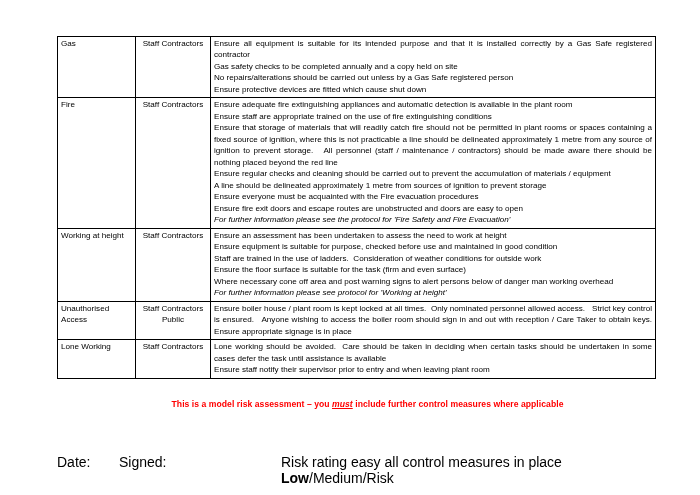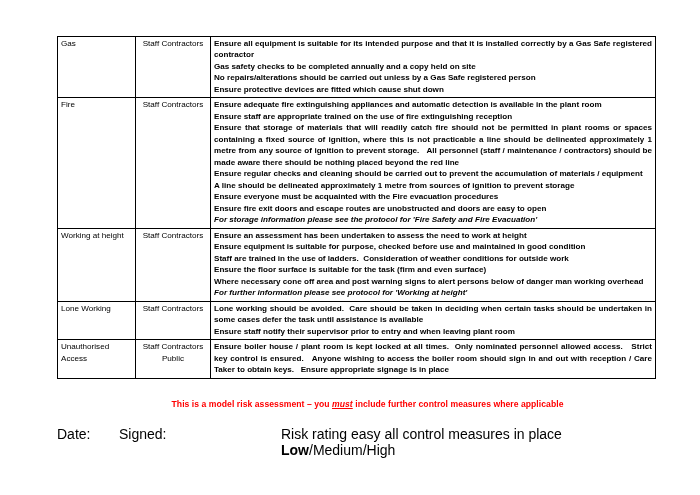--- a/index.html
+++ b/index.html
@@ -48,21 +48,20 @@
   }
 
   td.persons {
     text-align: center;
   }
 
   td.controls {
     text-align: justify;
     padding-left: 4px;
     padding-right: 4px;
-    font-weight: bold;
   }
 
   td.controls .line {
     display: block;
     text-align: justify;
     text-align-last: left;
   }
 
   td.controls .line.italic {
     font-style: italic;
@@ -82,21 +81,21 @@
     font-weight: bold;
   }
 
   .signoff {
     margin-top: 17px;
     font-size: 14px;
     display: flex;
     align-items: baseline;
   }
   .signoff .date-label { width: 62px; flex: 0 0 62px; }
-  .signoff .signed-label { width: 162px; flex: 0 0 162px; }
+  .signoff .signed-label { width: 162px; flex: 0 0 162px; margin-top: 28px; }
   .signoff .rating-text { flex: 0 1 auto; }
   .signoff .rating-text .low { font-weight: bold; margin-top: 32px; }
 
   .nowrap-sp { white-space: pre-wrap; }
 </style>
 </head>
 <body>
 
 <div class="page">
 
@@ -127,27 +126,27 @@
       <tr>
         <td class="hazard">
           <span>Fire</span>
         </td>
         <td class="persons">
           <span class="line">Staff</span>
           <span class="line">Contractors</span>
         </td>
         <td class="controls">
           <span class="line">Ensure adequate fire extinguishing appliances and automatic detection is available in the plant room</span>
-          <span class="line">Ensure staff are appropriate trained on the use of fire extinguishing reception</span>
+          <span class="line">Ensure staff are appropriate trained on the use of fire extinguishing conditions</span>
           <span class="line nowrap-sp">Ensure that storage of materials that will readily catch fire should not be permitted in plant rooms or spaces containing a fixed source of ignition, where this is not practicable a line should be delineated approximately 1 metre from any source of ignition to prevent storage.   All personnel (staff / maintenance / contractors) should be made aware there should be nothing placed beyond the red line</span>
           <span class="line">Ensure regular checks and cleaning should be carried out to prevent the accumulation of materials / equipment</span>
           <span class="line">A line should be delineated approximately 1 metre from sources of ignition to prevent storage</span>
           <span class="line">Ensure everyone must be acquainted with the Fire evacuation procedures</span>
           <span class="line">Ensure fire exit doors and escape routes are unobstructed and doors are easy to open</span>
-          <span class="line italic">For storage information please see the protocol for 'Fire Safety and Fire Evacuation'</span>
+          <span class="line italic">For further information please see the protocol for 'Fire Safety and Fire Evacuation'</span>
         </td>
       </tr>
 
       <tr>
         <td class="hazard">
           <span>Working at height</span>
         </td>
         <td class="persons">
           <span class="line">Staff</span>
           <span class="line">Contractors</span>
@@ -157,50 +156,50 @@
           <span class="line">Ensure equipment is suitable for purpose, checked before use and maintained in good condition</span>
           <span class="line nowrap-sp">Staff are trained in the use of ladders.  Consideration of weather conditions for outside work</span>
           <span class="line">Ensure the floor surface is suitable for the task (firm and even surface)</span>
           <span class="line">Where necessary cone off area and post warning signs to alert persons below of danger man working overhead</span>
           <span class="line italic">For further information please see protocol for 'Working at height'</span>
         </td>
       </tr>
 
       <tr>
         <td class="hazard">
+          <span>Unauthorised Access</span>
+        </td>
+        <td class="persons">
+          <span class="line">Staff</span>
+          <span class="line">Contractors</span>
+          <span class="line">Public</span>
+        </td>
+        <td class="controls">
+          <span class="line nowrap-sp">Ensure boiler house / plant room is kept locked at all times.  Only nominated personnel allowed access.   Strict key control is ensured.   Anyone wishing to access the boiler room should sign in and out with reception / Care Taker to obtain keys.   Ensure appropriate signage is in place</span>
+        </td>
+      </tr>
+
+      <tr>
+        <td class="hazard">
           <span>Lone Working</span>
         </td>
         <td class="persons">
           <span class="line">Staff</span>
           <span class="line">Contractors</span>
         </td>
         <td class="controls">
           <span class="line nowrap-sp">Lone working should be avoided.  Care should be taken in deciding when certain tasks should be undertaken in some cases defer the task until assistance is available</span>
           <span class="line">Ensure staff notify their supervisor prior to entry and when leaving plant room</span>
-        </td>
-      </tr>
-
-      <tr>
-        <td class="hazard">
-          <span>Unauthorised Access</span>
-        </td>
-        <td class="persons">
-          <span class="line">Staff</span>
-          <span class="line">Contractors</span>
-          <span class="line">Public</span>
-        </td>
-        <td class="controls">
-          <span class="line nowrap-sp">Ensure boiler house / plant room is kept locked at all times.  Only nominated personnel allowed access.   Strict key control is ensured.   Anyone wishing to access the boiler room should sign in and out with reception / Care Taker to obtain keys.   Ensure appropriate signage is in place</span>
         </td>
       </tr>
 
     </tbody>
   </table>
 
   <div class="footer-note"><span>This is a model risk assessment – you </span><span class="must">must</span><span> include further control measures where applicable</span></div>
 
   <div class="signoff">
     <span class="date-label">Date:</span>
     <span class="signed-label">Signed:</span>
-    <span class="rating-text"><span>Risk rating easy all control measures in place </span><span class="low">Low</span><span>/Medium/High</span></span>
+    <span class="rating-text"><span>Risk rating easy all control measures in place </span><span class="low">Low</span><span>/Medium/Risk</span></span>
   </div>
 
 </div>
 
 </body></html>

